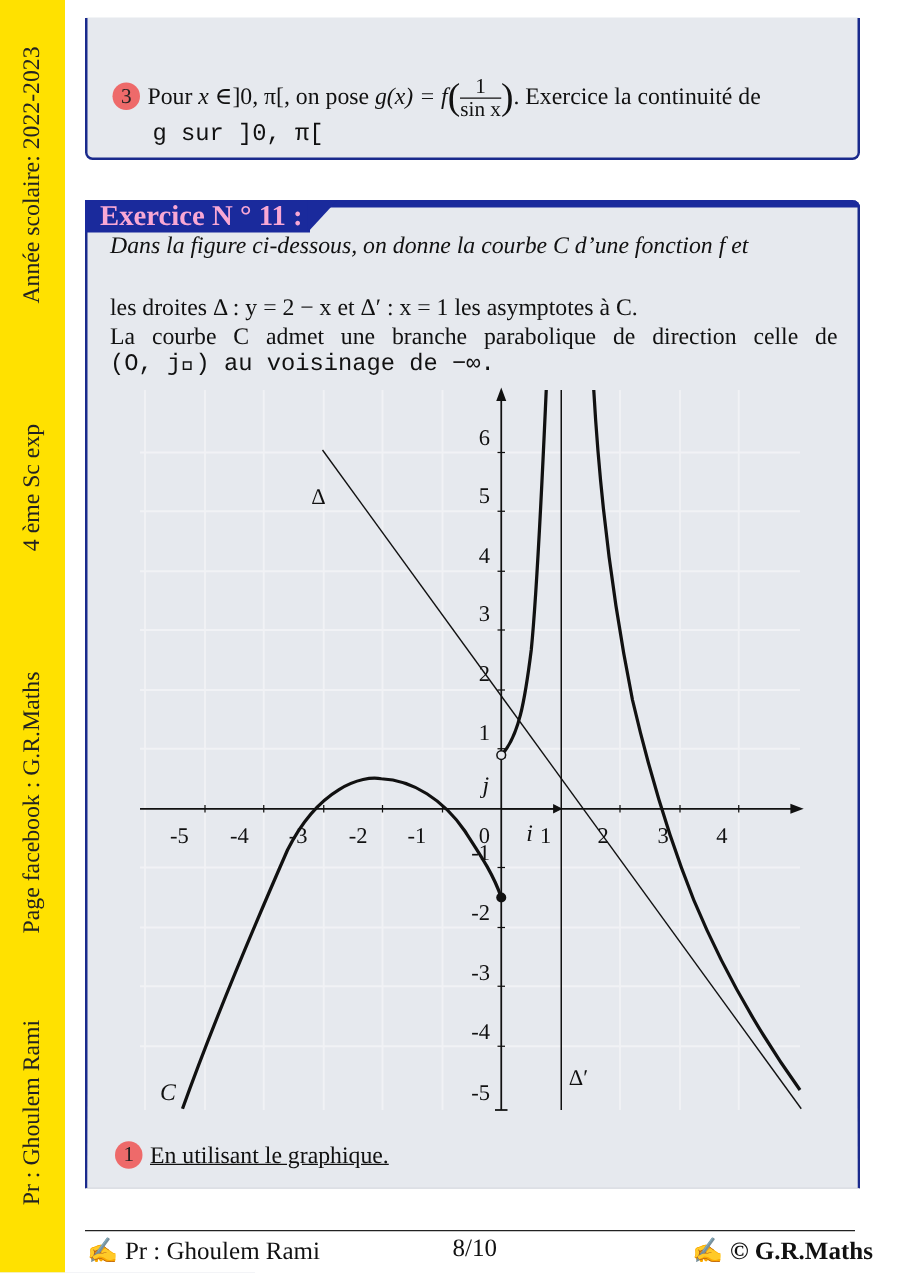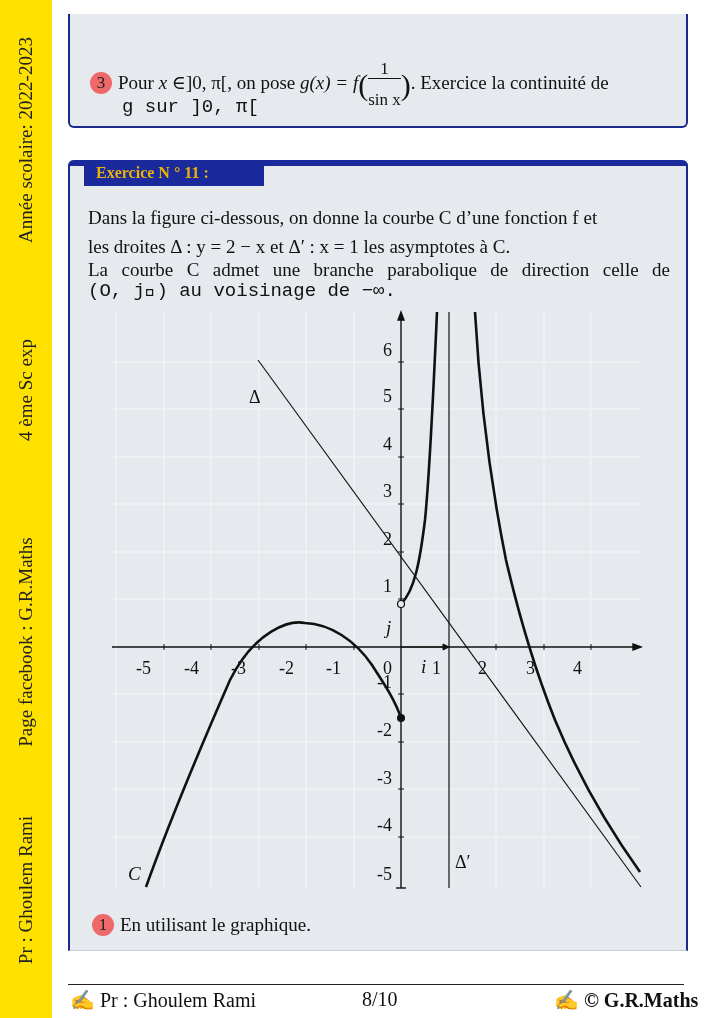--- a/index.html
+++ b/index.html
@@ -5,31 +5,31 @@
   html, body { margin:0; padding:0; }
   body { width:720px; height:1018px; background:#ffffff; position:relative; overflow:hidden;
          font-family:"Liberation Serif", "DejaVu Serif", serif; color:#111; }
   .sidebar { position:absolute; left:0; top:0; width:52px; height:1018px; background:#ffe100; }
   .side-text { position:absolute; left:26px; transform-origin:center center; white-space:nowrap;
                font-size:19px; color:#222; transform:translate(-50%,-50%) rotate(-90deg); }
   .box { position:absolute; background:#e6e9ee; border:2px solid #1a2a8c; border-radius:6px; }
   .box-prev { left:68px; top:14px; width:616px; height:112px; border-top:none; border-radius:0 0 6px 6px; }
   .box-ex { left:68px; top:160px; width:616px; height:790px; border-top:none; border-bottom:1px solid #c9ccd4; border-radius:6px 6px 0 0; }
   .ex-topbar { position:absolute; left:68px; top:160px; width:620px; height:6px; background:#1a2a9c; border-radius:6px 6px 0 0; }
-  .ex-title { position:absolute; left:84px; top:160px; height:26px; width:180px; background:#1a2a9c;
-              color:#eab308; font-weight:bold; font-size:16px; line-height:26px; padding-left:12px; box-sizing:border-box; }
+  .ex-title { position:absolute; left:68px; top:160px; height:26px; width:180px; background:#1a2a9c;
+              color:#f9a8d4; font-weight:bold; font-size:23px; line-height:26px; padding-left:12px; box-sizing:border-box; }
   .ex-title-tail { position:absolute; left:246px; top:160px; width:24px; height:26px; background:#1a2a9c;
                    clip-path:polygon(0 0, 100% 0, 0 100%); }
   .txt { position:absolute; font-size:19px; line-height:26px; }
   .num-badge { display:inline-block; width:22px; height:22px; border-radius:50%; background:#ee6a6a; color:#222;
                text-align:center; line-height:22px; font-size:17px; margin-right:6px; vertical-align:1px; }
   .it { font-style:italic; }
   .frac { display:inline-block; vertical-align:middle; text-align:center; font-size:17px; line-height:18px; }
   .frac .n { display:block; border-bottom:1px solid #111; padding:0 2px; }
-  .frac .d { display:block;margin-top:12px; }
+  .frac .d { display:block; }
   .paren { font-size:30px; vertical-align:middle; line-height:20px; }
   .footer-line { position:absolute; left:68px; top:984px; width:616px; height:1px; background:#222; }
   .footer { position:absolute; top:988px; font-size:20px; }
   svg text { font-family:"Liberation Serif", "DejaVu Serif", serif; }
 </style>
 </head>
 <body>
 
 <div class="sidebar">
   <div class="side-text" style="top:140px;">Année scolaire: 2022-2023</div>
@@ -42,21 +42,21 @@
 <div class="txt" style="left:90px; top:60px;">
   <span class="num-badge">3</span><span>Pour </span><span class="it">x</span><span> ∈]0, π[, on pose </span><span class="it">g(x) = f</span><span class="paren">(</span><span class="frac"><span class="n">1</span><span class="d">sin x</span></span><span class="paren">)</span><span>. Exercice la continuité de</span>
 </div>
 <div class="txt" style="left:122px; top:94px;font-family:Liberation Mono, monospace;">g sur ]0, π[</div>
 
 <div class="box box-ex"></div>
 <div class="ex-topbar"></div>
 <div class="ex-title">Exercice N ° 11  :</div>
 <div class="ex-title-tail"></div>
 
-<div class="txt" style="left:88px; top:205px; width:582px; text-align:justify;">Dans la figure ci-dessous, on donne la courbe C d’une fonction f et</div>
+<div class="txt" style="left:88px; top:184px; width:582px; text-align:justify;font-style:italic;">Dans la figure ci-dessous, on donne la courbe C d’une fonction f et</div>
 <div class="txt" style="left:88px; top:234px;">les droites Δ : y = 2 − x et Δ′ : x = 1 les asymptotes à C.</div>
 <div class="txt" style="left:88px; top:257px; width:582px; text-align:justify; text-align-last:justify;">La courbe C admet une branche parabolique de direction celle de</div>
 <div class="txt" style="left:88px; top:278px;font-family:Liberation Mono, monospace;">(O, j⃗) au voisinage de −∞.</div>
 
 <svg style="position:absolute; left:0; top:0;" width="720" height="1018" viewBox="0 0 720 1018">
   <g stroke="#f1f2f5" stroke-width="1.5">
     <line x1="116" y1="312" x2="116" y2="888"></line>
       <line x1="164" y1="312" x2="164" y2="888"></line>
     <line x1="211" y1="312" x2="211" y2="888"></line>
       <line x1="259" y1="312" x2="259" y2="888"></line>
@@ -149,21 +149,21 @@
   <g fill="none" stroke="#111" stroke-width="2.6">
     <path d="M146,887 C170,820 195,760 230,680 C255,630 290,620 305,623 C330,624 355,640 372,665 C385,685 395,700 401,718"></path>
     <path d="M401,604 C415,590 420,560 425,520 C430,470 433,400 437,312"></path>
     <path d="M475,312 C480,400 490,480 506,560 C520,620 535,670 555,720 C580,780 610,830 640,872"></path>
   </g>
   <circle cx="401" cy="718" r="4" fill="#111"></circle>
   <circle cx="401" cy="604" r="3.5" fill="#e6e9ee" stroke="#111" stroke-width="1.2"></circle>
   <text x="128" y="880" font-size="19" font-style="italic" fill="#111">C</text>
 </svg>
 
-<div class="txt" style="left:92px; top:912px;">
+<div class="txt" style="left:92px; top:912px;text-decoration:underline;">
   <span class="num-badge">1</span><span>En utilisant le graphique.</span>
 </div>
 
 <div class="footer-line"></div>
 <div class="footer" style="left:70px;">
   <span>✍</span>
   <span>Pr : Ghoulem Rami</span>
 </div>
 <div class="footer" style="left:362px;text-align:center;">8/10</div>
 <div class="footer" style="left:554px; font-weight:bold;">

